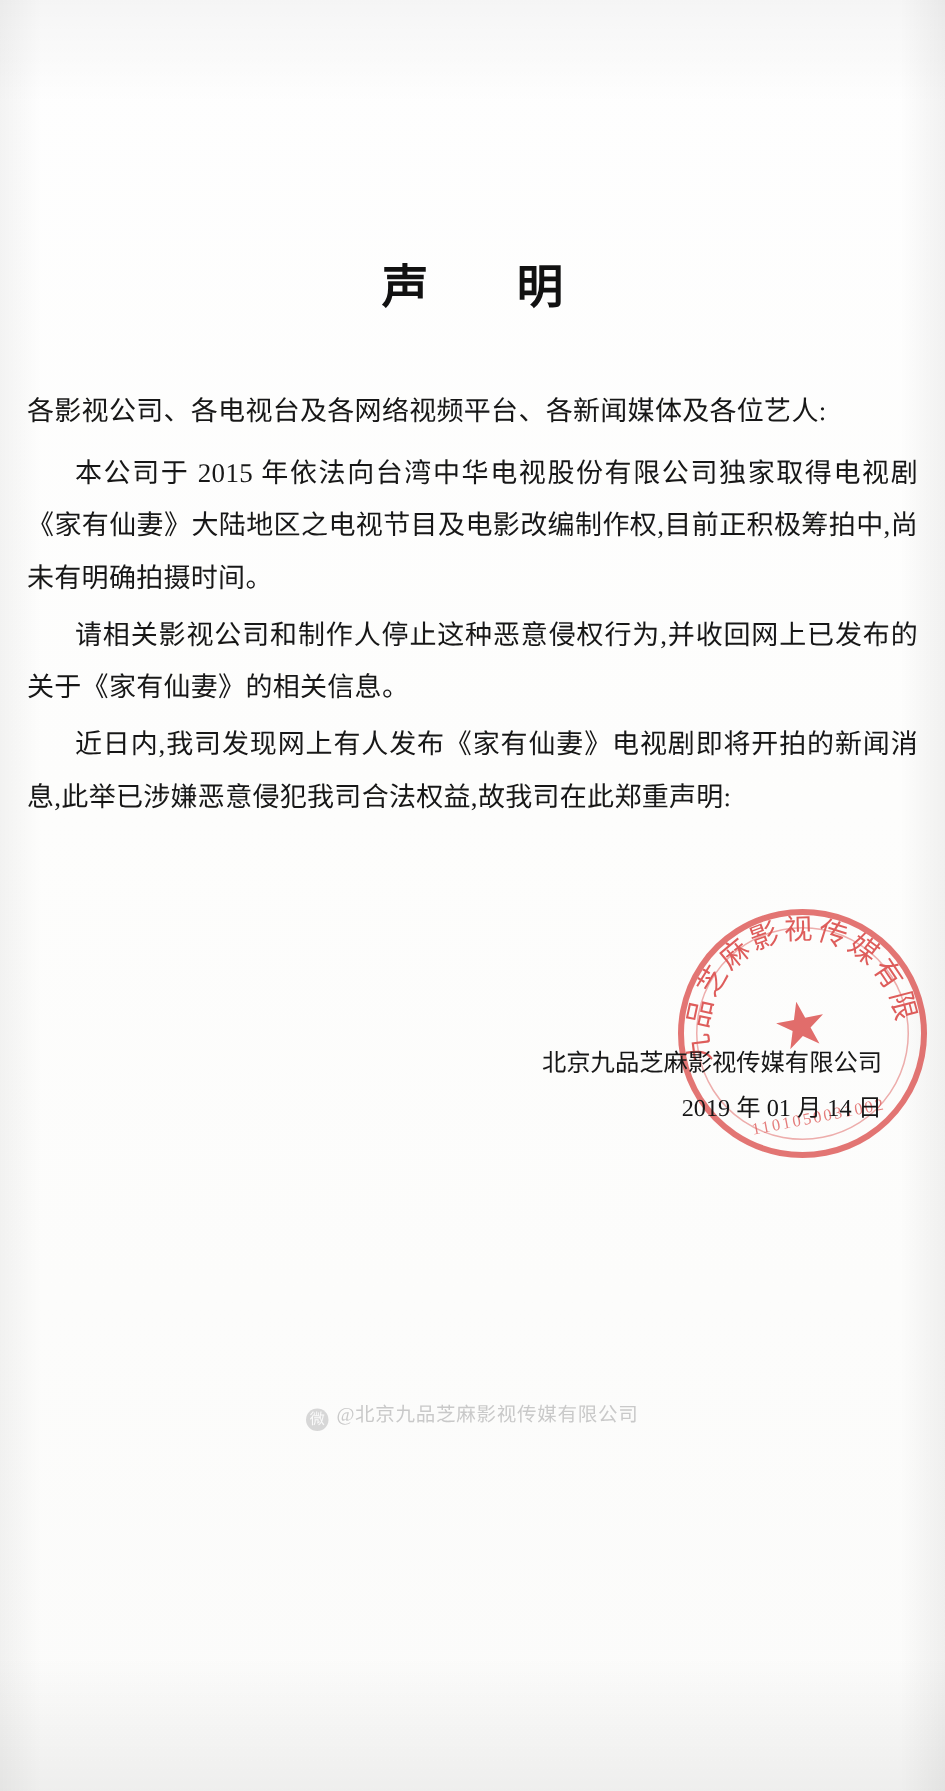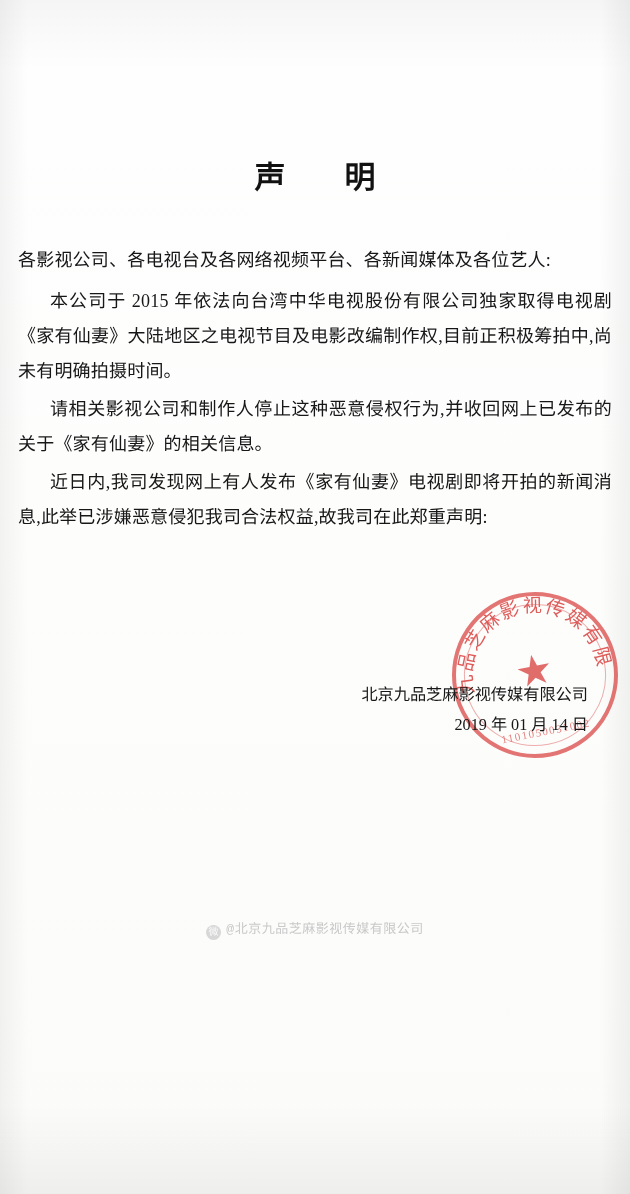--- a/index.html
+++ b/index.html
@@ -33,21 +33,21 @@
     background:
       linear-gradient(90deg, rgba(0,0,0,0.045) 0px, rgba(0,0,0,0.0) 28px,
                       rgba(0,0,0,0) calc(100% - 30px), rgba(0,0,0,0.05) 100%),
       linear-gradient(180deg, rgba(0,0,0,0.035) 0px, rgba(0,0,0,0) 70px,
                       rgba(0,0,0,0) calc(100% - 90px), rgba(0,0,0,0.05) 100%);
     pointer-events: none;
   }
 
   #content {
     position: absolute;
-    left: 0; top: 0;
+    left: 0; top: 14px;
     width: 630px;
     height: 948px;
   }
 
   
   .doc-title {
     position: absolute;
     top: 152px;
     left: 0;
     width: 630px;
@@ -160,21 +160,21 @@
 
   
   .watermark {
     position: absolute;
     left: 0;
     bottom: 8px;
     width: 630px;
     text-align: center;
     font-size: 13px;
     color: #c9c9c9;
-    font-family: Liberation Mono, monospace;
+    font-family: Liberation Serif, serif;
     letter-spacing: 0.5px;
   }
   .watermark .wb-logo {
     display: inline-block;
     width: 15px;
     height: 15px;
     border-radius: 50%;
     background: #d7d7d7;
     color: #fafafa;
     font-size: 10px;

